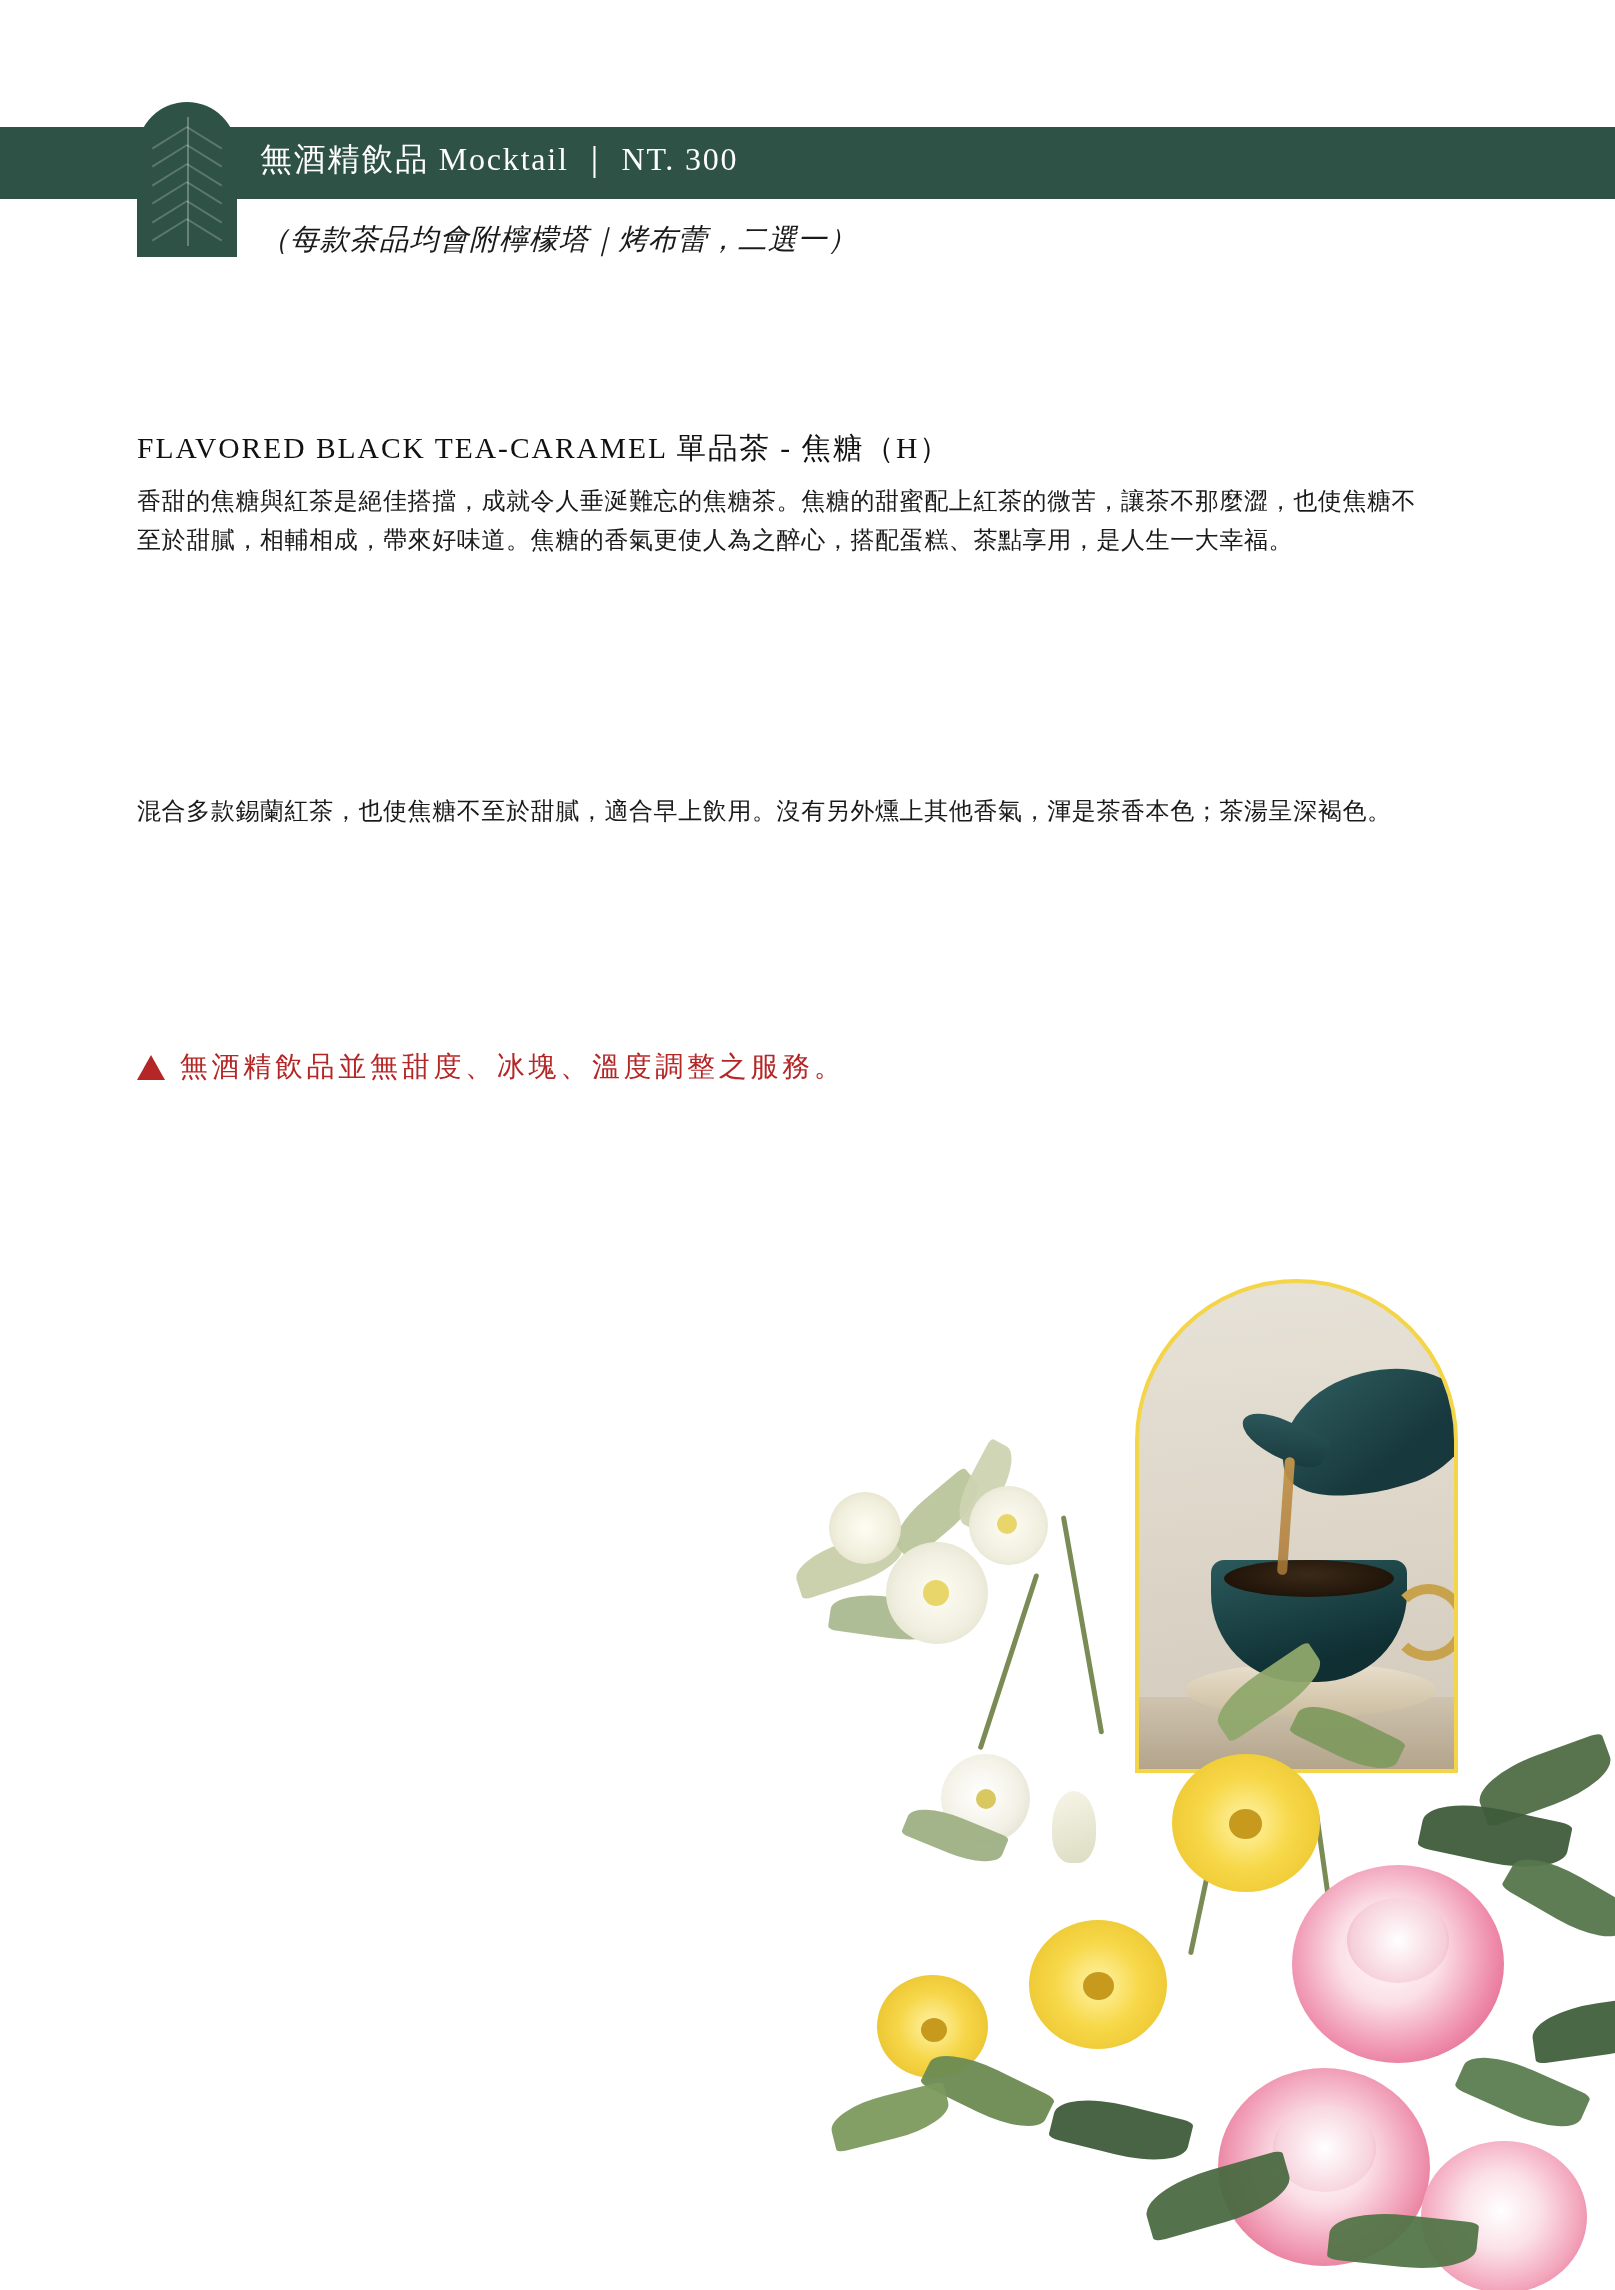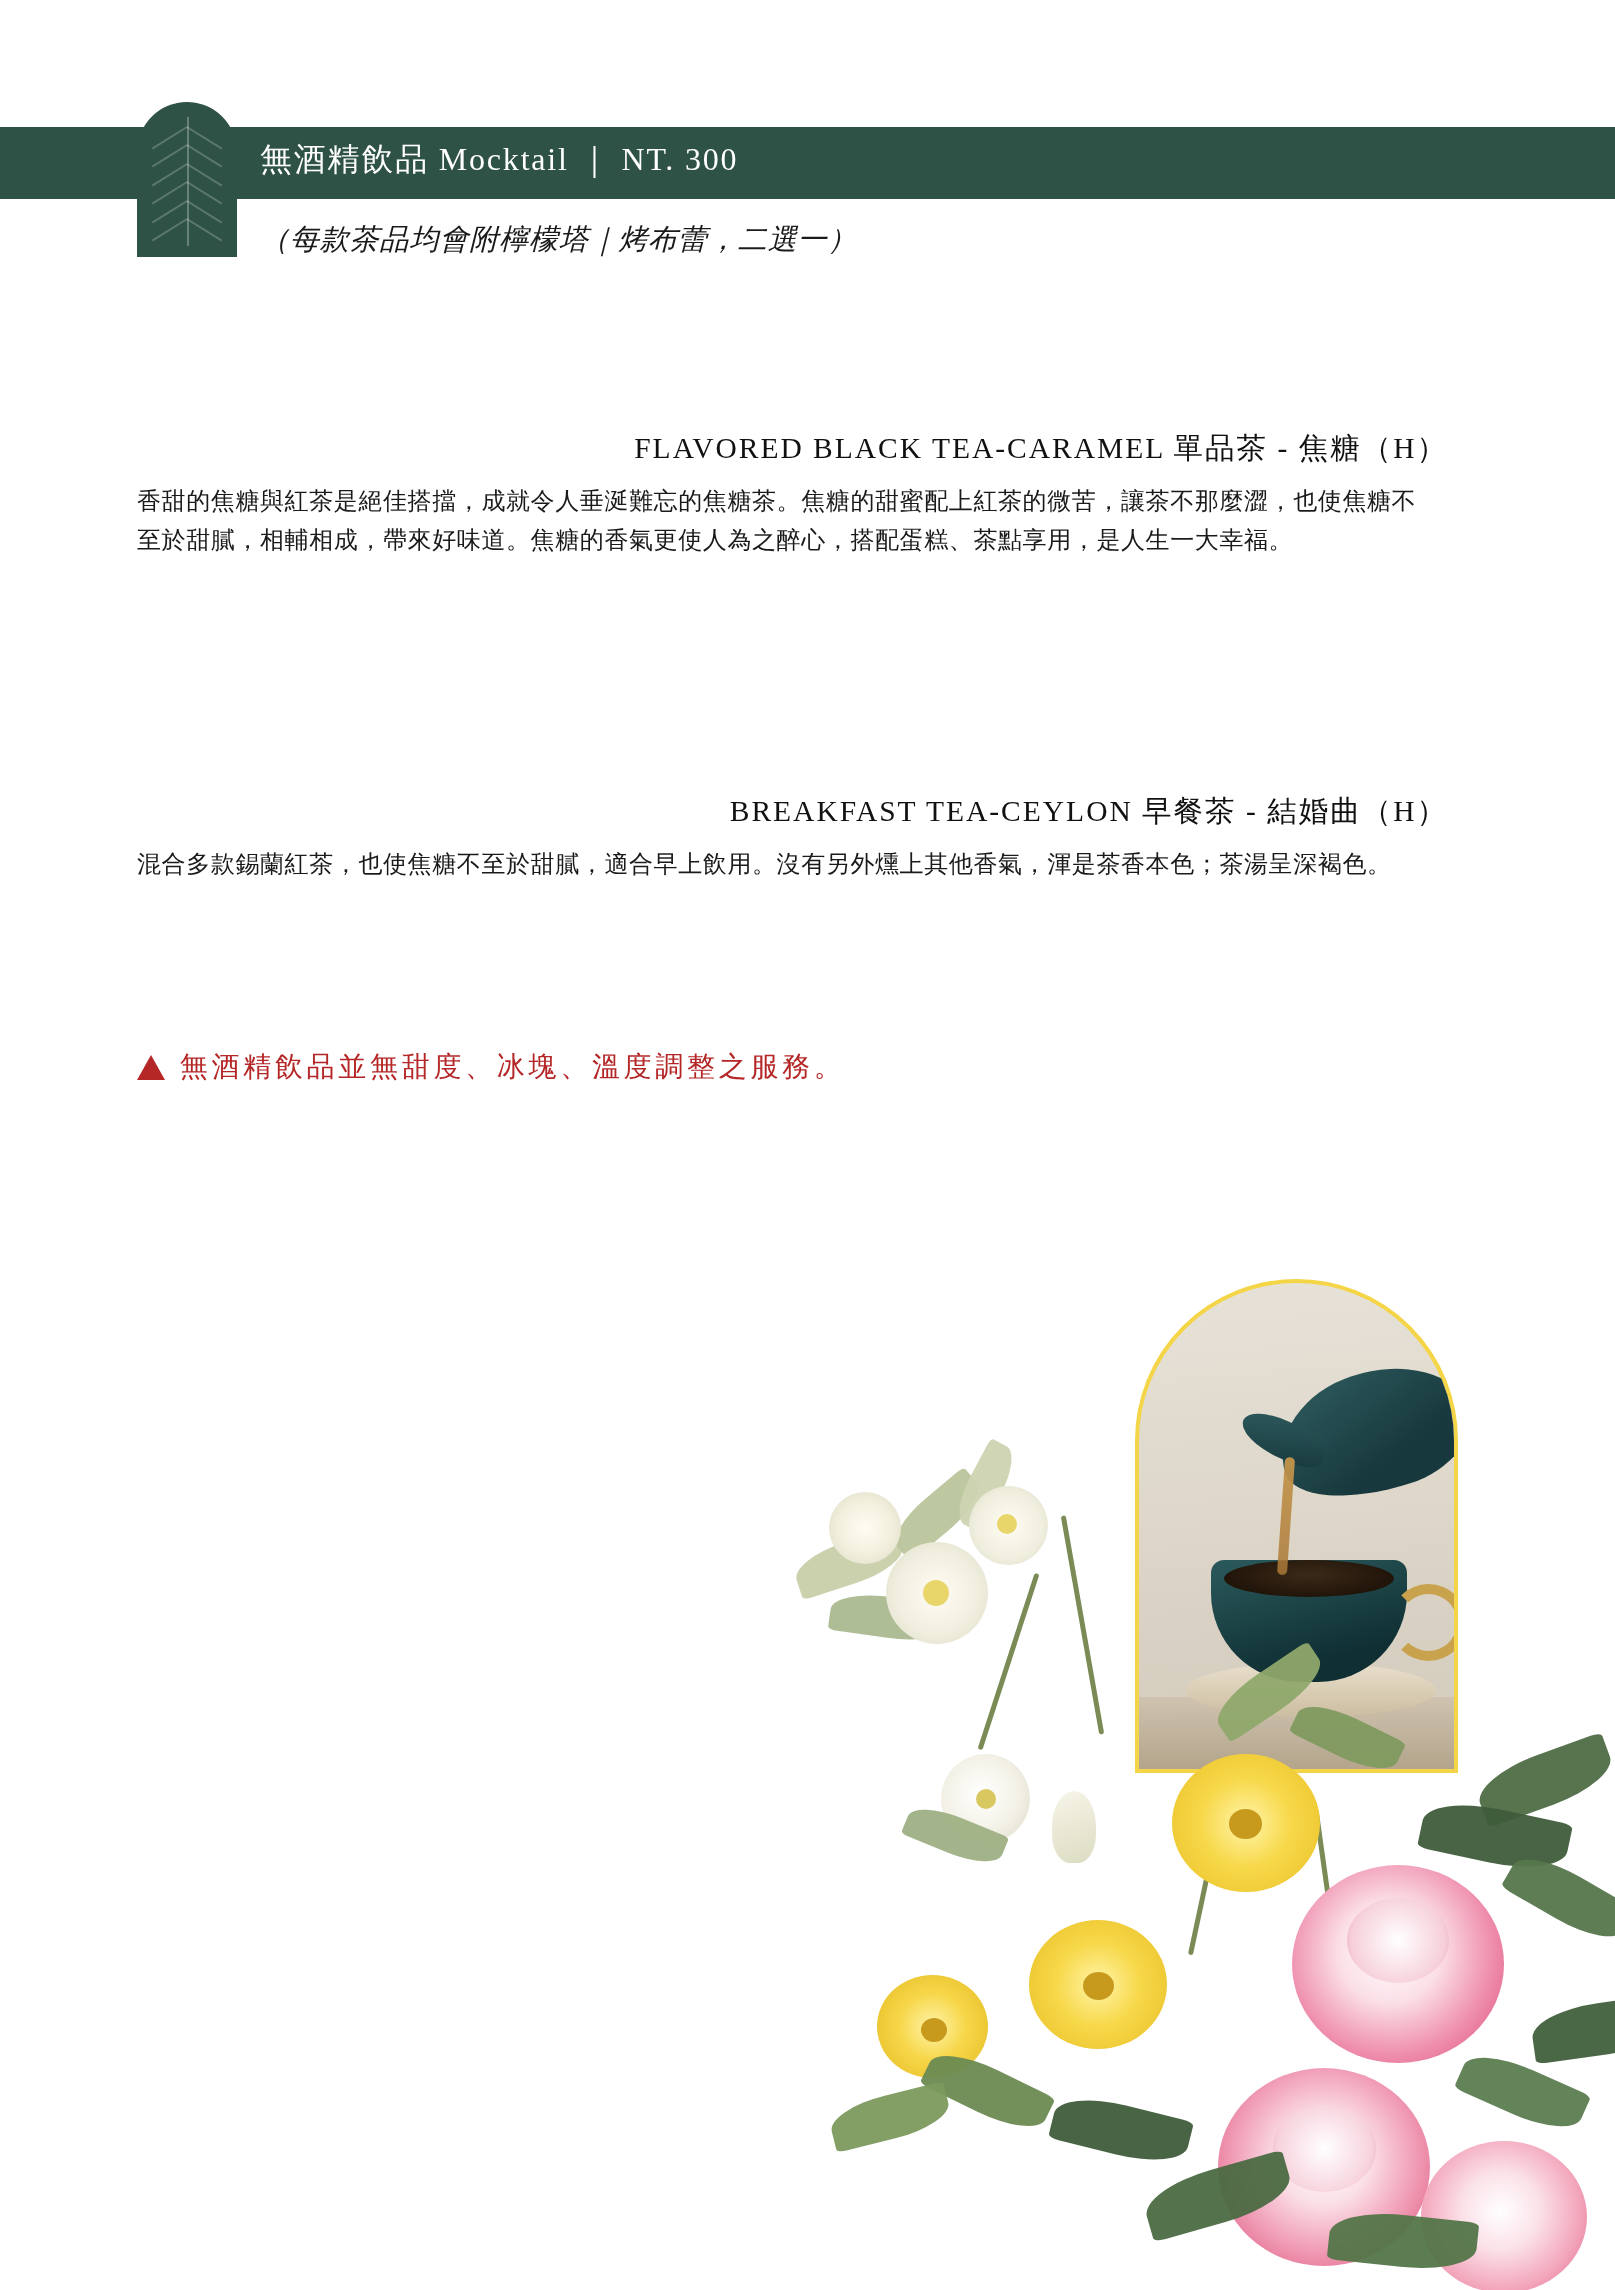--- a/index.html
+++ b/index.html
@@ -82,21 +82,20 @@
     position: absolute;
     left: 137px;
     width: 1311px;
   }
   .item-title {
     font-size: 29.5px;
     letter-spacing: 2px;
     color: #111111;
     margin-bottom: 13px;
     white-space: nowrap;
-    text-align: right;
   }
   .item-desc {
     font-size: 24px;
     line-height: 1.62;
     color: #1a1a1a;
     letter-spacing: 0.6px;
     max-width: 1292px;
   }
 
   .item-1 { top: 429px; }
@@ -278,21 +277,20 @@
 
 <div class="header-title">無酒精飲品 Mocktail ｜ NT. 300</div>
 <div class="header-sub">（每款茶品均會附檸檬塔｜烤布蕾，二選一）</div>
 
 <div class="item item-1">
   <div class="item-title">FLAVORED BLACK TEA-CARAMEL 單品茶 - 焦糖（H）</div>
   <div class="item-desc">香甜的焦糖與紅茶是絕佳搭擋，成就令人垂涎難忘的焦糖茶。焦糖的甜蜜配上紅茶的微苦，讓茶不那麼澀，也使焦糖不至於甜膩，相輔相成，帶來好味道。焦糖的香氣更使人為之醉心，搭配蛋糕、茶點享用，是人生一大幸福。</div>
 </div>
 
 <div class="item item-2">
-  <div class="item-title">BREAKFAST TEA-CEYLON  早餐茶 - 結婚曲（H）</div>
   <div class="item-desc">混合多款錫蘭紅茶，也使焦糖不至於甜膩，適合早上飲用。沒有另外燻上其他香氣，渾是茶香本色；茶湯呈深褐色。</div>
 </div>
 
 <div class="notice">
   <span class="tri"></span>
   <span>無酒精飲品並無甜度、冰塊、溫度調整之服務。</span>
 </div>
 
 <div class="art">
 

